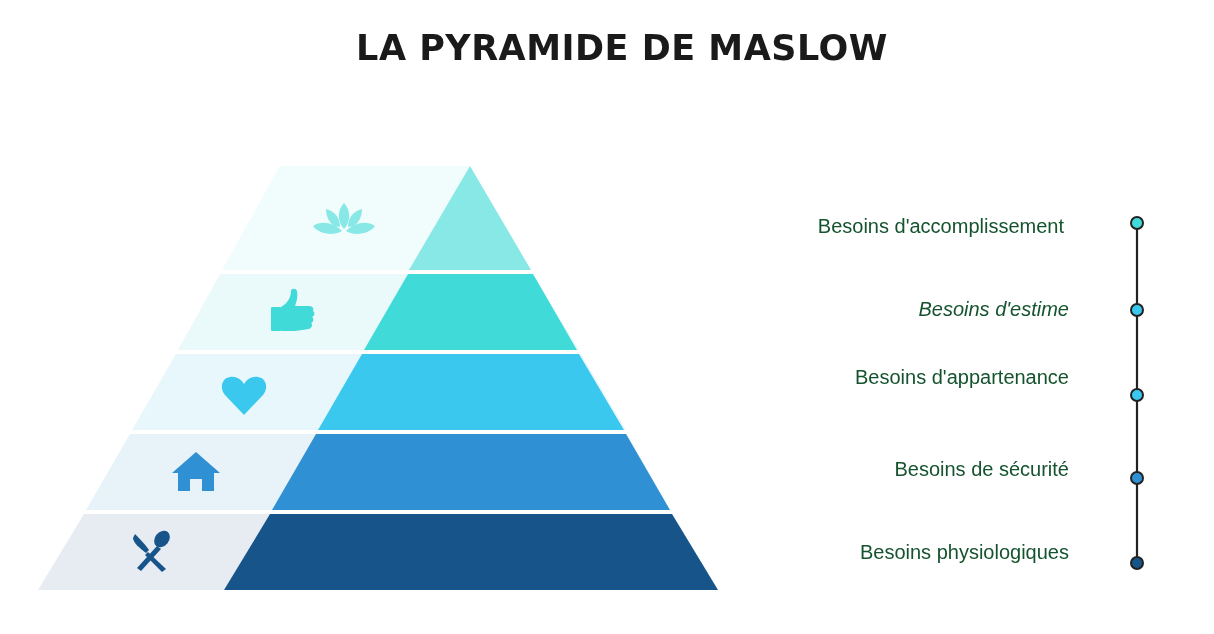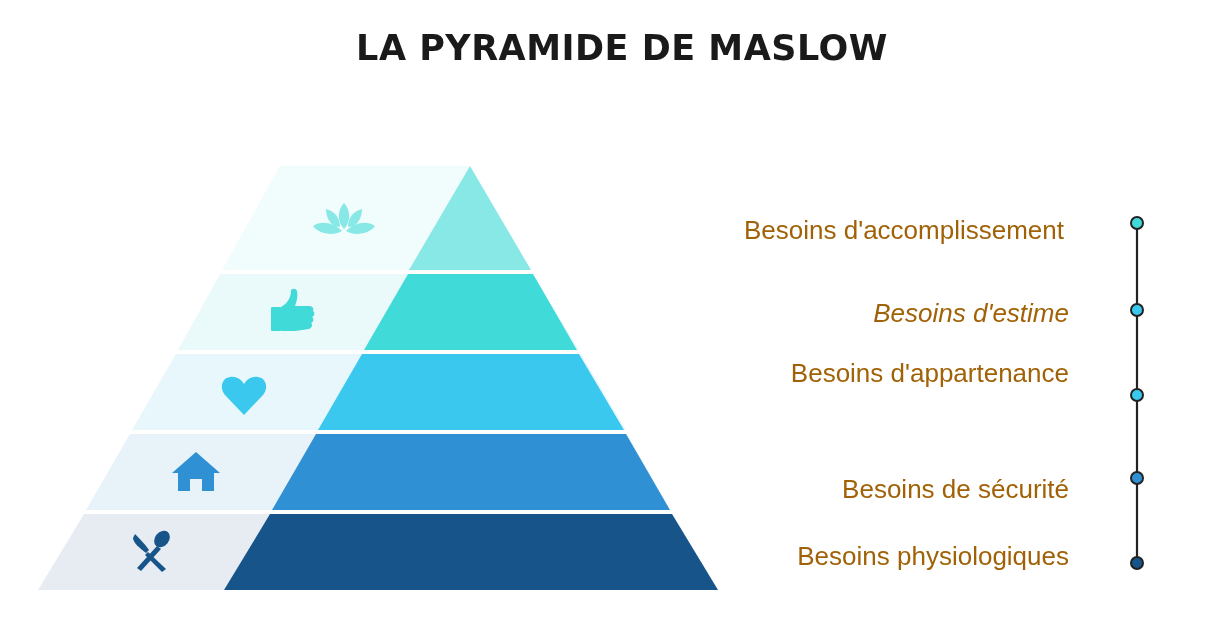--- a/index.html
+++ b/index.html
@@ -1,19 +1,19 @@
 <!DOCTYPE html>
 <html><head>
 <meta charset="utf-8">
 <style>
   html, body { margin: 0; padding: 0; background: #ffffff; }
   body { width: 1214px; height: 634px; position: relative; overflow: hidden; font-family: "Liberation Sans", sans-serif; }
   .title { position: absolute; left: 0; width: 1244px; top: 28px; text-align: center; font-family: "DejaVu Sans", sans-serif; font-weight: bold; font-size: 35px; letter-spacing: 0.5px; color: #1a1a1a; }
   svg.pyr { position: absolute; left: 0; top: 0; }
-  .label { position: absolute; right: 145px; font-family: "Liberation Sans", sans-serif; font-size: 26px; color: #a16207; white-space: nowrap; text-align: right; }
+  .label { position: absolute; right: 145px; font-family: "Liberation Sans", sans-serif; font-size: 20px; color: #14532d; white-space: nowrap; text-align: right; }
   .label.first { right: 150px; }
   .timeline { position: absolute; left: 0; top: 0; }
 </style>
 </head>
 <body>
 
 <div class="title">LA PYRAMIDE DE MASLOW</div>
 
 <svg class="pyr" width="760" height="634" viewBox="0 0 760 634">
 
@@ -53,22 +53,22 @@
   <g fill="#165489" transform="translate(153,552)">
     <ellipse cx="9" cy="-13" rx="7" ry="9" transform="rotate(40 9 -13)"></ellipse>
     <path d="M4,-6 L-16,16 L-12,19 L8,-3 Z"></path>
     <path d="M-18,-18 C-14,-14 -9,-9 -4,-2 L-7,1 C-14,-4 -20,-10 -20,-14 Z"></path>
     <path d="M-5,0 L13,17 L9,20 L-8,3 Z"></path>
   </g>
 </svg>
 
 <div class="label first" style="top:215px;">Besoins d'accomplissement</div>
 <div class="label" style="top:298px;font-style:italic;">Besoins d'estime</div>
-<div class="label" style="top:358px;">Besoins d'appartenance</div>
-<div class="label" style="top:474px;">Besoins de sécurité</div>
+<div class="label" style="top:366px;">Besoins d'appartenance</div>
+<div class="label" style="top:458px;">Besoins de sécurité</div>
 <div class="label" style="top:541px;text-align:right;">Besoins physiologiques</div>
 
 <svg class="timeline" width="1214" height="634" viewBox="0 0 1214 634">
   <line x1="1137" y1="223" x2="1137" y2="563" stroke="#222222" stroke-width="2.2"></line>
   <circle cx="1137" cy="223" r="6" fill="#40DBD8" stroke="#222222" stroke-width="2"></circle>
   <circle cx="1137" cy="310" r="6" fill="#3AC8EE" stroke="#222222" stroke-width="2"></circle>
   <circle cx="1137" cy="395" r="6" fill="#3AC8EE" stroke="#222222" stroke-width="2"></circle>
   <circle cx="1137" cy="478" r="6" fill="#2F91D4" stroke="#222222" stroke-width="2"></circle>
   <circle cx="1137" cy="563" r="6" fill="#165489" stroke="#222222" stroke-width="2"></circle>
 </svg>

